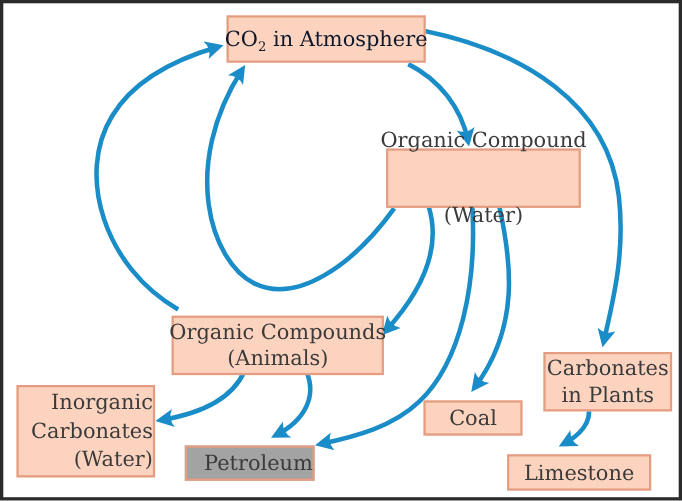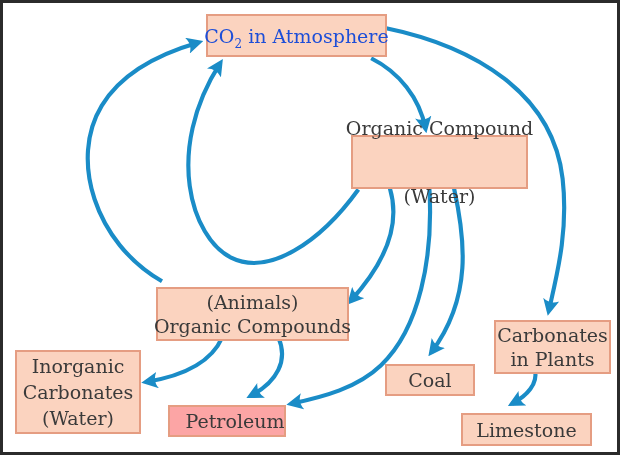--- a/index.html
+++ b/index.html
@@ -44,43 +44,43 @@
         <path d="M 385 25 C 478 44 556 92 566 178 C 572 232 560 276 552 312" fill="none" stroke="#1a8cc7" stroke-width="4.2" marker-end="url(#ah)"></path>
         <path d="M 391 188 C 403 228 382 268 351 302" fill="none" stroke="#1a8cc7" stroke-width="4.2" marker-end="url(#ah)"></path>
         <path d="M 431 188 C 435 258 421 330 382 367 C 358 390 324 399 291 406" fill="none" stroke="#1a8cc7" stroke-width="4.2" marker-end="url(#ah)"></path>
         <path d="M 456 188 C 467 238 475 298 433 354" fill="none" stroke="#1a8cc7" stroke-width="4.2" marker-end="url(#ah)"></path>
         <path d="M 221 339 C 210 364 181 378 144 384" fill="none" stroke="#1a8cc7" stroke-width="4.2" marker-end="url(#ah)"></path>
         <path d="M 278 339 C 288 362 277 384 250 398" fill="none" stroke="#1a8cc7" stroke-width="4.2" marker-end="url(#ah)"></path>
         <path d="M 538 372 C 541 386 530 398 515 406" fill="none" stroke="#1a8cc7" stroke-width="4.2" marker-end="url(#ah)"></path>
       </g>
   </svg>
 
-  <div class="node n-co2" style="background: rgb(251, 211, 191); border-color: rgb(229, 157, 130); color: #1d4ed8;">
+  <div class="node n-co2" style="background: rgb(251, 211, 191); border-color: rgb(229, 157, 130); color: #0f172a;">
     <div>
       <span>CO</span><sub>2</sub><span> in Atmosphere</span>
     </div>
   </div>
 
   <div class="node n-plants" style="background: rgb(251, 211, 191); border-color: rgb(229, 157, 130); color: rgb(58, 58, 58); gap: 44px;">
     <div>Organic Compound</div>
     <div>(Water)</div>
   </div>
 
   <div class="node n-animals" style="background: rgb(251, 211, 191); border-color: rgb(229, 157, 130); color: rgb(58, 58, 58);">
+    <div>Organic Compounds</div>
     <div>(Animals)</div>
-    <div>Organic Compounds</div>
   </div>
 
-  <div class="node n-shells" style="background: rgb(251, 211, 191); border-color: rgb(229, 157, 130); color: rgb(58, 58, 58);">
+  <div class="node n-shells" style="background: rgb(251, 211, 191); border-color: rgb(229, 157, 130); color: rgb(58, 58, 58); align-items: flex-end;">
     <div>Inorganic</div>
     <div>Carbonates</div>
     <div>(Water)</div>
   </div>
 
-  <div class="node n-petroleum" style="background: #fca5a5; border-color: rgb(229, 157, 130); color: rgb(58, 58, 58); padding-left: 16px;">
+  <div class="node n-petroleum" style="background: #a3a3a3; border-color: rgb(229, 157, 130); color: rgb(58, 58, 58); padding-left: 16px;">
     <div>Petroleum</div>
   </div>
 
   <div class="node n-coal" style="background: rgb(251, 211, 191); border-color: rgb(229, 157, 130); color: rgb(58, 58, 58);">
     <div>Coal</div>
   </div>
 
   <div class="node n-carbwater" style="background: rgb(251, 211, 191); border-color: rgb(229, 157, 130); color: rgb(58, 58, 58);">
     <div>Carbonates</div>
     <div>in Plants</div>

